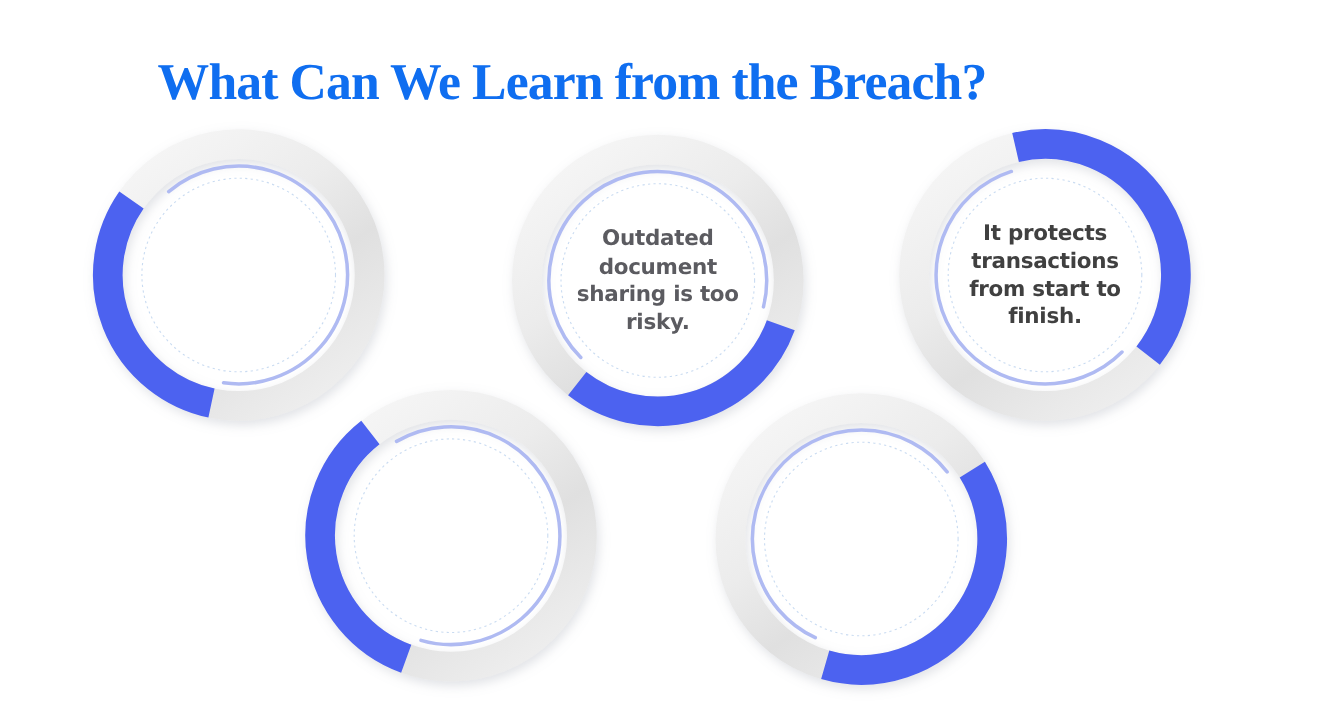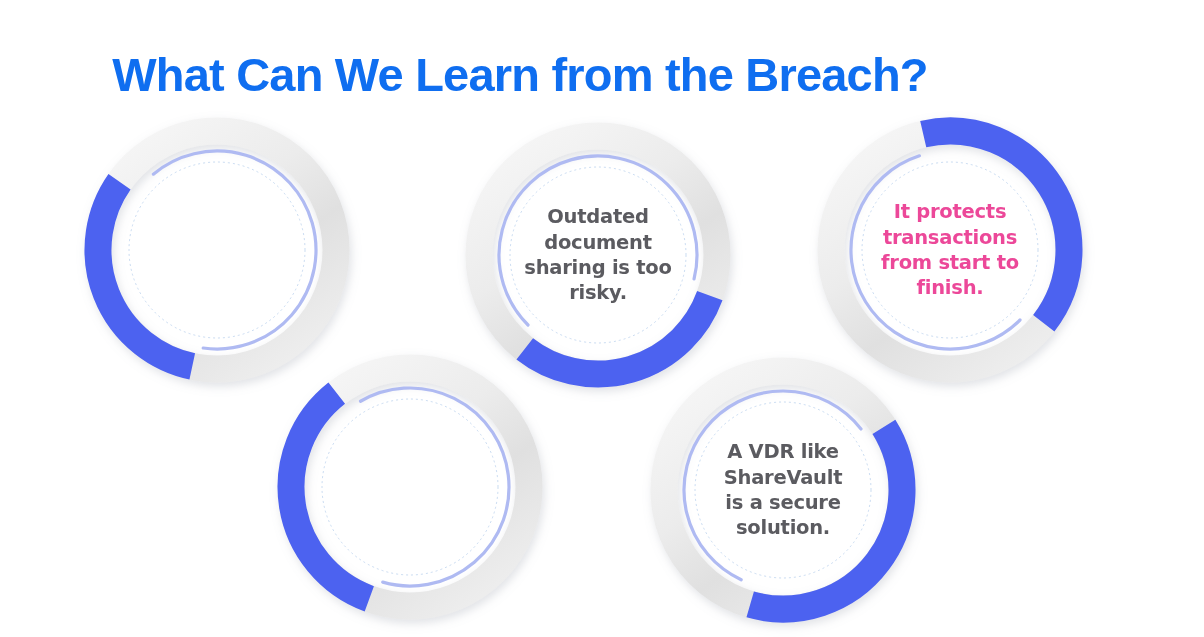--- a/index.html
+++ b/index.html
@@ -23,21 +23,21 @@
     background: #ffffff;
   }
 
   
   #page-title {
     position: absolute;
     left: 0;
     top: 18px;
     width: 1040px;
     text-align: center;
-    font-family: Liberation Sans, sans-serif;
+    font-family: Liberation Serif, serif;
     font-size: 47px;
     font-weight: bold;
     letter-spacing: -0.8px;
     color: #0f6ef0;
     line-height: 1.12;
     white-space: nowrap;
   }
 
   
   .ring {
@@ -140,21 +140,21 @@
             </linearGradient>
             <filter id="shadow2" x="-30%" y="-30%" width="160%" height="160%">
               <feDropShadow dx="2" dy="4" stdDeviation="5" flood-color="#9aa0ad" flood-opacity="0.30"></feDropShadow>
             </filter>
           </defs>
           <circle cx="138" cy="138" r="119" fill="none" stroke="url(#grad2)" stroke-width="27" filter="url(#shadow2)"></circle>
           <circle cx="138" cy="138" r="88" fill="none" stroke="#bcd2ee" stroke-width="1" stroke-dasharray="2 3" opacity="0.8"></circle>
           <path d="M 208.00 208.00 A 99 99 0 1 1 107.41 43.85" fill="none" stroke="#afbaf2" stroke-width="3.2" stroke-linecap="round"></path>
           <path d="M 111.23 22.05 A 119 119 0 0 1 231.77 211.26" fill="none" stroke="#4c62f0" stroke-width="27" stroke-linecap="butt"></path>
         </svg>
-        <div class="ring-label wide" style="color: #ec4899;">It protects
+        <div class="ring-label wide" style="color: #404040;">It protects
 transactions
 from start to
 finish.</div>
       </div>
       <div class="ring" style="left: 272px; top: 349px;">
         <svg class="ring-svg" viewBox="0 0 276 276">
           <defs>
             <linearGradient id="grad3" x1="0.15" y1="0" x2="0.85" y2="1">
               <stop offset="0%" stop-color="#f6f6f6"></stop>
               <stop offset="38%" stop-color="#ececec"></stop>
@@ -182,20 +182,16 @@
             </linearGradient>
             <filter id="shadow4" x="-30%" y="-30%" width="160%" height="160%">
               <feDropShadow dx="2" dy="4" stdDeviation="5" flood-color="#9aa0ad" flood-opacity="0.30"></feDropShadow>
             </filter>
           </defs>
           <circle cx="138" cy="138" r="119" fill="none" stroke="url(#grad4)" stroke-width="27" filter="url(#shadow4)"></circle>
           <circle cx="138" cy="138" r="88" fill="none" stroke="#bcd2ee" stroke-width="1" stroke-dasharray="2 3" opacity="0.8"></circle>
           <path d="M 96.16 227.72 A 99 99 0 1 1 216.01 77.05" fill="none" stroke="#afbaf2" stroke-width="3.2" stroke-linecap="round"></path>
           <path d="M 238.92 74.94 A 119 119 0 0 1 105.20 252.39" fill="none" stroke="#4c62f0" stroke-width="27" stroke-linecap="butt"></path>
         </svg>
-        <div class="ring-label" style="color: rgb(91, 91, 96);">A VDR like
-ShareVault
-is a secure
-solution.</div>
       </div>
     </div>
 
 </div>
 
 </body></html>

